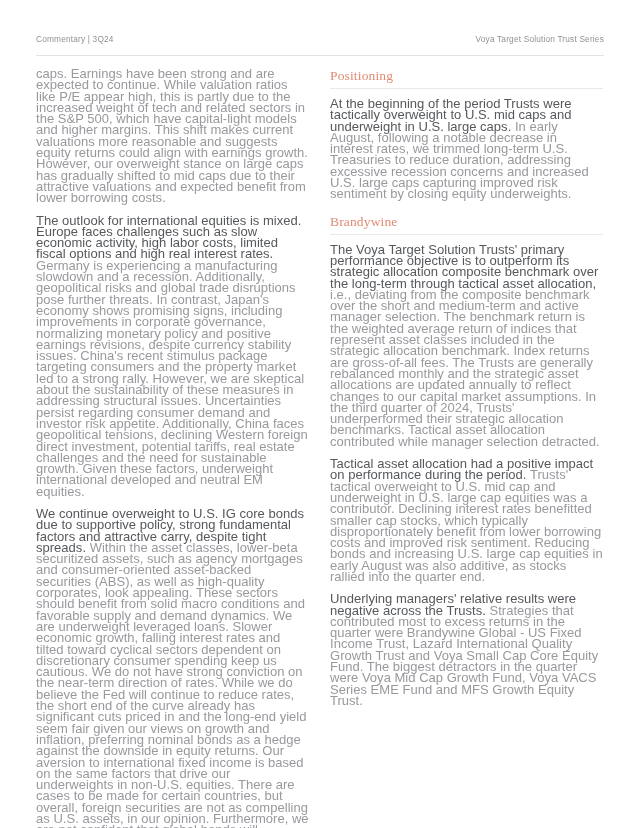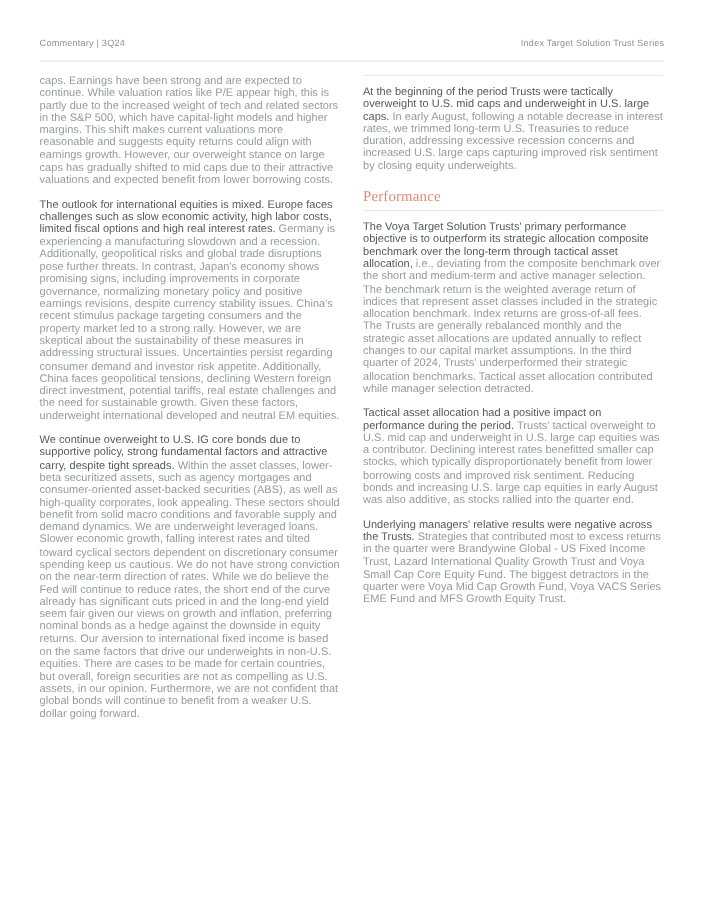--- a/index.html
+++ b/index.html
@@ -56,21 +56,21 @@
     gap: 21px;
     align-items: flex-start;
   }
   .col {
     width: 273px;
     flex: 0 0 273px;
   }
 
   p.body {
     margin: 0 0 11px 0;
-    font-size: 10px;
+    font-size: 13px;
     line-height: 11.3px;
     color: #97999d;
     text-align: left;
     letter-spacing: 0.02px;
   }
   p.body:last-child {
     margin-bottom: 0;
   }
   p.body b {
     color: #55585c;
@@ -103,39 +103,40 @@
     margin-top: 6px;
   }
 </style>
 </head>
 <body>
 
 <div class="page">
 
   <div class="run-header">
     <span class="hdr-text">Commentary | 3Q24</span>
-    <span class="hdr-text">Index Target Solution Trust Series</span>
+    <span class="hdr-text">Voya Target Solution Trust Series</span>
   </div>
   <div class="header-rule"></div>
 
   <div class="columns">
 
     <div class="col" id="left-col">
         <p class="body"><span>caps. Earnings have been strong and are expected to continue. While valuation ratios like P/E appear high, this is partly due to the increased weight of tech and related sectors in the S&amp;P 500, which have capital-light models and higher margins. This shift makes current valuations more reasonable and suggests equity returns could align with earnings growth. However, our overweight stance on large caps has gradually shifted to mid caps due to their attractive valuations and expected benefit from lower borrowing costs.</span></p>
         <p class="body"><b>The outlook for international equities is mixed. Europe faces challenges such as slow economic activity, high labor costs, limited fiscal options and high real interest rates.</b><span> Germany is experiencing a manufacturing slowdown and a recession. Additionally, geopolitical risks and global trade disruptions pose further threats. In contrast, Japan's economy shows promising signs, including improvements in corporate governance, normalizing monetary policy and positive earnings revisions, despite currency stability issues. China's recent stimulus package targeting consumers and the property market led to a strong rally. However, we are skeptical about the sustainability of these measures in addressing structural issues. Uncertainties persist regarding consumer demand and investor risk appetite. Additionally, China faces geopolitical tensions, declining Western foreign direct investment, potential tariffs, real estate challenges and the need for sustainable growth. Given these factors, underweight international developed and neutral EM equities.</span></p>
         <p class="body"><b>We continue overweight to U.S. IG core bonds due to supportive policy, strong fundamental factors and attractive carry, despite tight spreads.</b><span> Within the asset classes, lower-beta securitized assets, such as agency mortgages and consumer-oriented asset-backed securities (ABS), as well as high-quality corporates, look appealing. These sectors should benefit from solid macro conditions and favorable supply and demand dynamics. We are underweight leveraged loans. Slower economic growth, falling interest rates and tilted toward cyclical sectors dependent on discretionary consumer spending keep us cautious. We do not have strong conviction on the near-term direction of rates. While we do believe the Fed will continue to reduce rates, the short end of the curve already has significant cuts priced in and the long-end yield seem fair given our views on growth and inflation, preferring nominal bonds as a hedge against the downside in equity returns. Our aversion to international fixed income is based on the same factors that drive our underweights in non-U.S. equities. There are cases to be made for certain countries, but overall, foreign securities are not as compelling as U.S. assets, in our opinion. Furthermore, we are not confident that global bonds will continue to benefit from a weaker U.S. dollar going forward.</span></p>
       </div>
 
     <div class="col" id="right-col">
         <div class="section-block">
+          <div class="section-heading">Positioning</div>
           <div class="heading-rule"></div>
           <p class="body"><b>At the beginning of the period Trusts were tactically overweight to U.S. mid caps and underweight in U.S. large caps.</b><span> In early August, following a notable decrease in interest rates, we trimmed long-term U.S. Treasuries to reduce duration, addressing excessive recession concerns and increased U.S. large caps capturing improved risk sentiment by closing equity underweights.</span></p>
         </div>
         <div class="section-block spaced-top">
-          <div class="section-heading">Performance</div>
+          <div class="section-heading">Brandywine</div>
           <div class="heading-rule"></div>
           <p class="body"><b>The Voya Target Solution Trusts' primary performance objective is to outperform its strategic allocation composite benchmark over the long-term through tactical asset allocation,</b><span> i.e., deviating from the composite benchmark over the short and medium-term and active manager selection. The benchmark return is the weighted average return of indices that represent asset classes included in the strategic allocation benchmark. Index returns are gross-of-all fees. The Trusts are generally rebalanced monthly and the strategic asset allocations are updated annually to reflect changes to our capital market assumptions. In the third quarter of 2024, Trusts' underperformed their strategic allocation benchmarks. Tactical asset allocation contributed while manager selection detracted.</span></p>
           <p class="body"><b>Tactical asset allocation had a positive impact on performance during the period.</b><span> Trusts' tactical overweight to U.S. mid cap and underweight in U.S. large cap equities was a contributor. Declining interest rates benefitted smaller cap stocks, which typically disproportionately benefit from lower borrowing costs and improved risk sentiment. Reducing bonds and increasing U.S. large cap equities in early August was also additive, as stocks rallied into the quarter end.</span></p>
           <p class="body"><b>Underlying managers' relative results were negative across the Trusts.</b><span> Strategies that contributed most to excess returns in the quarter were Brandywine Global - US Fixed Income Trust, Lazard International Quality Growth Trust and Voya Small Cap Core Equity Fund. The biggest detractors in the quarter were Voya Mid Cap Growth Fund, Voya VACS Series EME Fund and MFS Growth Equity Trust.</span></p>
         </div>
       </div>
 
   </div>
 </div>
 

